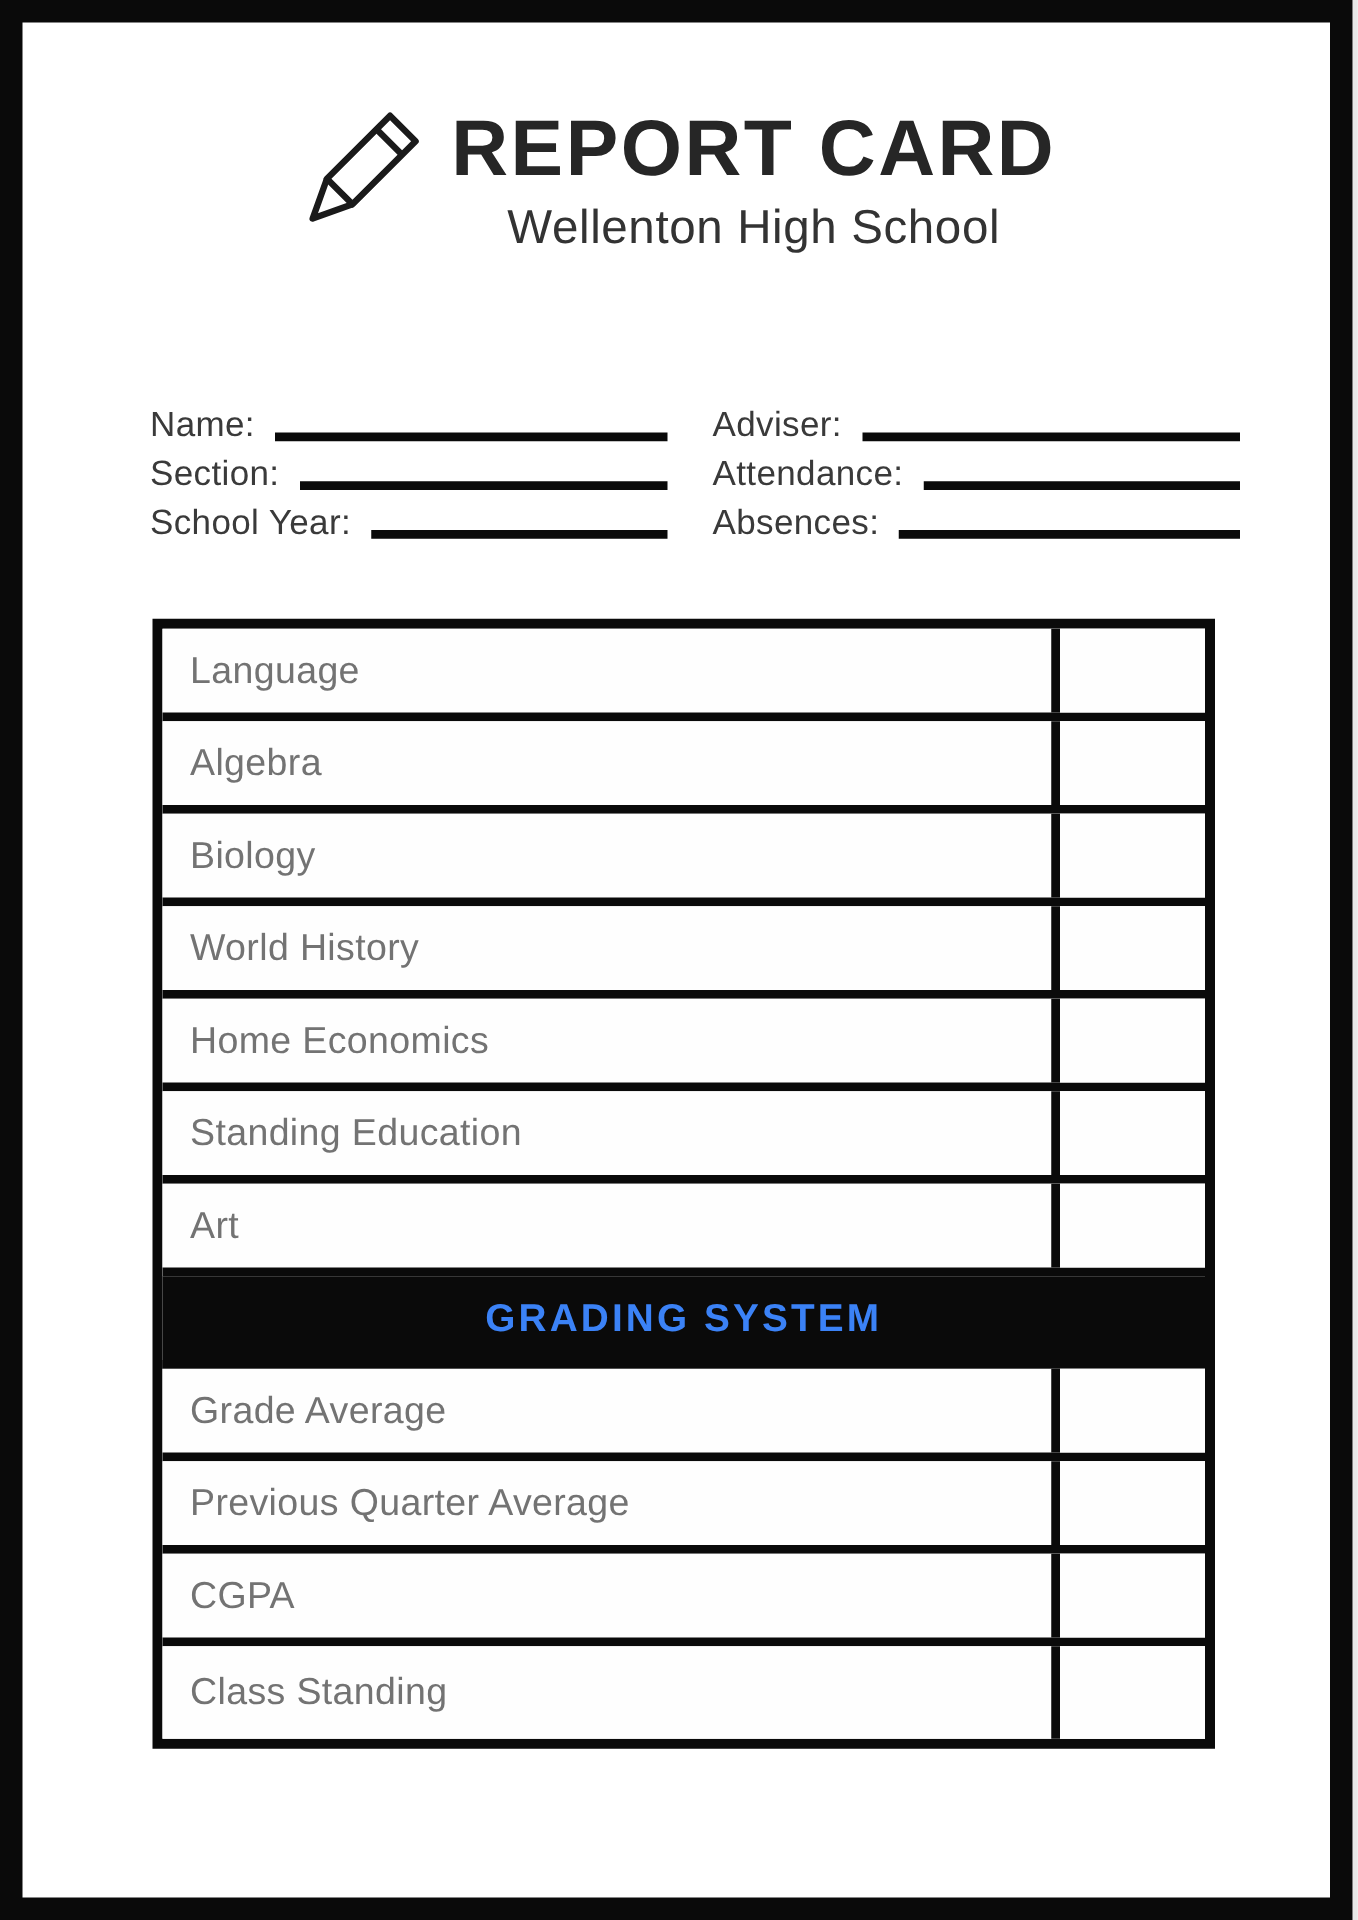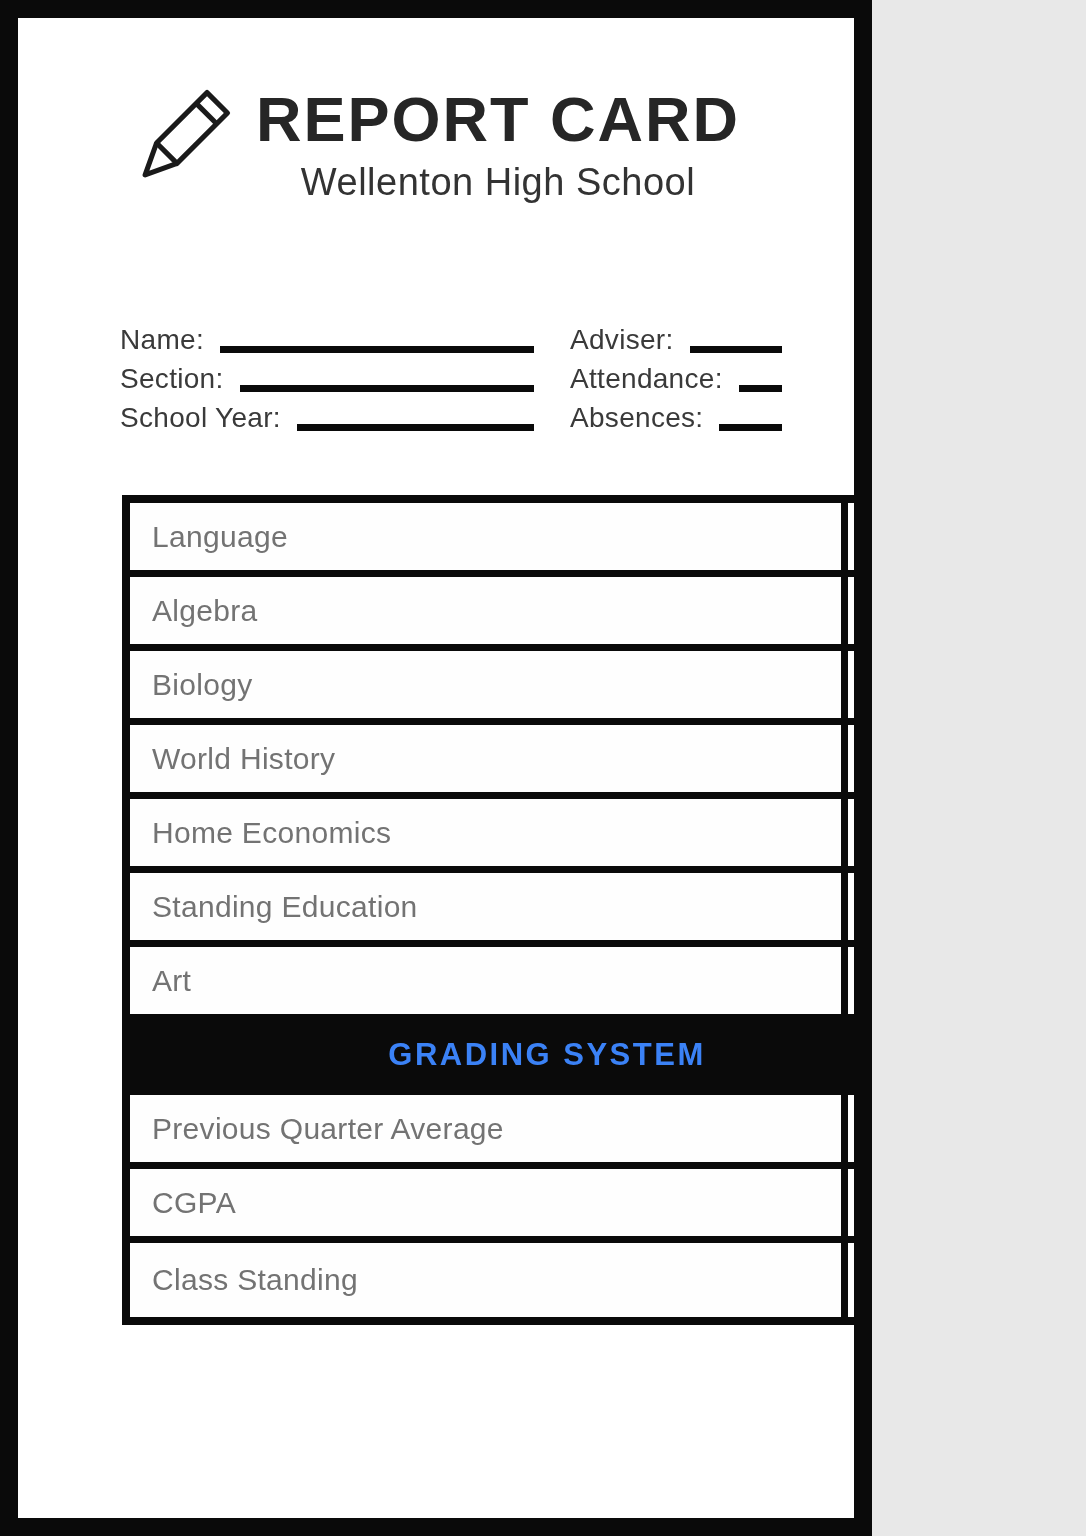--- a/index.html
+++ b/index.html
@@ -2,21 +2,21 @@
 <html><head>
 <meta charset="utf-8">
 <style>
   * { margin: 0; padding: 0; box-sizing: border-box; }
   html, body { background: #e8e8e8; }
   body {
     width: 1086px; height: 1536px;
     font-family: "Liberation Sans", "DejaVu Sans", sans-serif;
   }
   .page {
-    width: 872px; height: 1536px;
+    width: 1082px; height: 1536px;
     background: #ffffff;
     border: 18px solid #0a0a0a;
     overflow: hidden;
   }
   
   .header {
     margin-top: 60px;
     display: flex; justify-content: center; align-items: flex-start;
     gap: 22px;
   }
@@ -152,20 +152,24 @@
     <div class="trow">
       <div class="tcell-label">Art</div>
       <div class="tcell-grade"></div>
     </div>
 
     <div class="theader">
       <span>GRADING SYSTEM</span>
     </div>
 
     <div class="trow">
+      <div class="tcell-label">Grade Average</div>
+      <div class="tcell-grade"></div>
+    </div>
+    <div class="trow">
       <div class="tcell-label">Previous Quarter Average</div>
       <div class="tcell-grade"></div>
     </div>
     <div class="trow">
       <div class="tcell-label">CGPA</div>
       <div class="tcell-grade"></div>
     </div>
     <div class="trow last">
       <div class="tcell-label">Class Standing</div>
       <div class="tcell-grade"></div>

